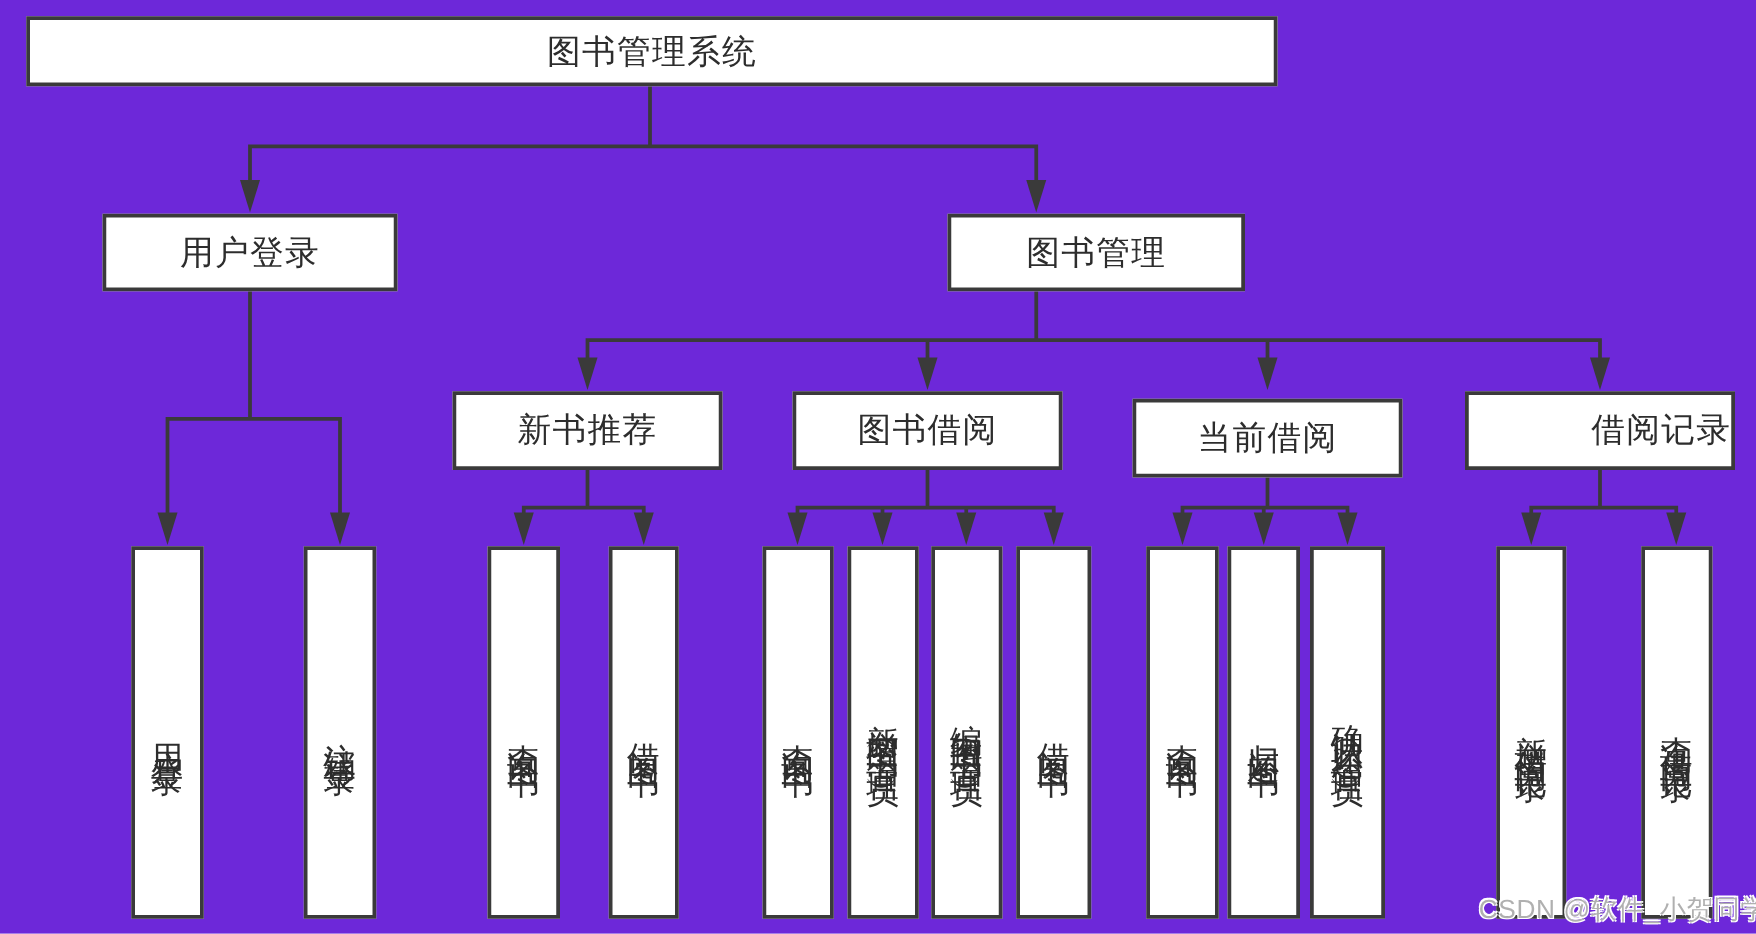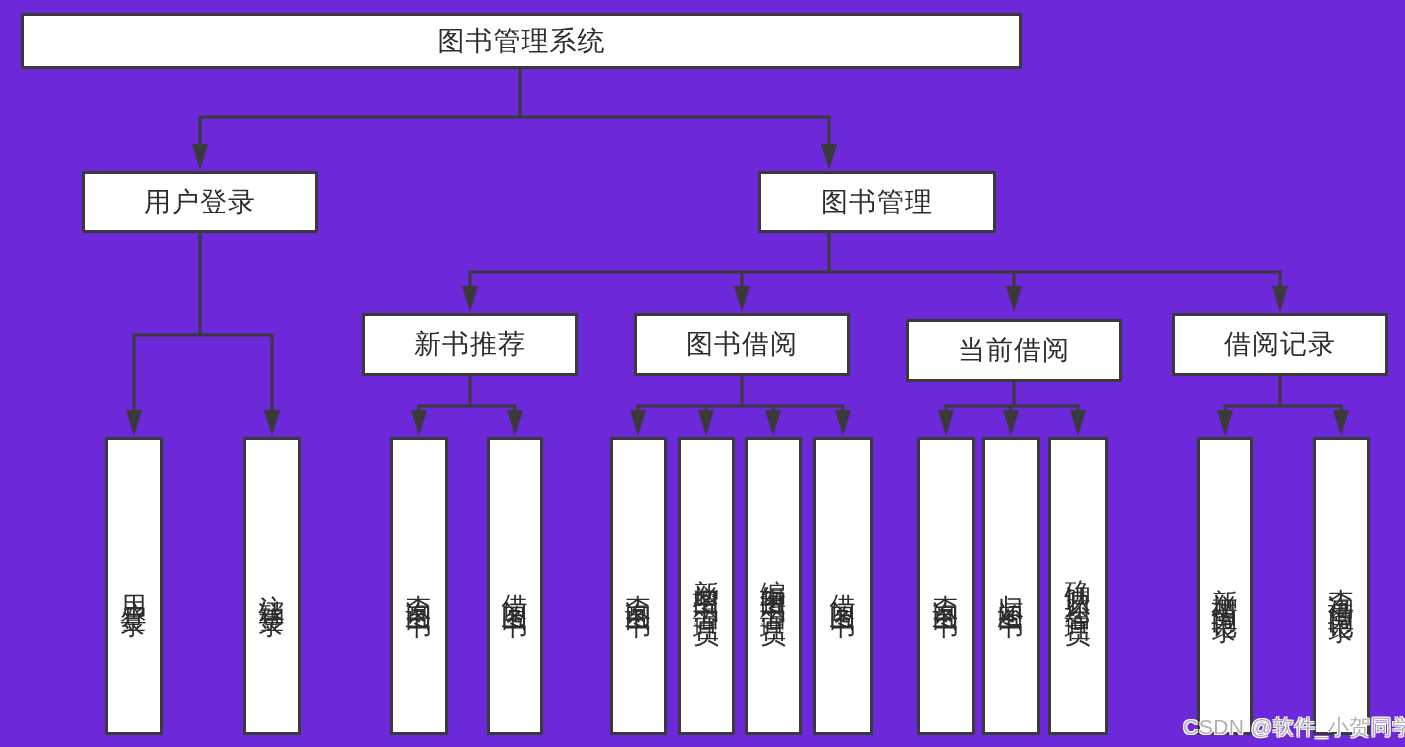--- a/index.html
+++ b/index.html
@@ -129,21 +129,21 @@
 
   <div class="box hbox" style="left:362px; top:313px; width:216px; height:63px;">
     <span>新书推荐</span>
   </div>
   <div class="box hbox" style="left:634px; top:313px; width:216px; height:63px;">
     <span>图书借阅</span>
   </div>
   <div class="box hbox" style="left:906px; top:319px; width:216px; height:63px;">
     <span>当前借阅</span>
   </div>
-  <div class="box hbox" style="left:1172px; top:313px; width:216px; height:63px;">
+  <div class="box hbox" style="left:1172px; top:313px; width:216px; height:63px;justify-content:flex-end;">
     <span>借阅记录</span>
   </div>
 
   <div class="box vbox" style="left:105px; top:437px; width:58px; height:298px;">
     <span>用户登录</span>
   </div>
   <div class="box vbox" style="left:243px; top:437px; width:58px; height:298px;">
     <span>注销登录</span>
   </div>
 

